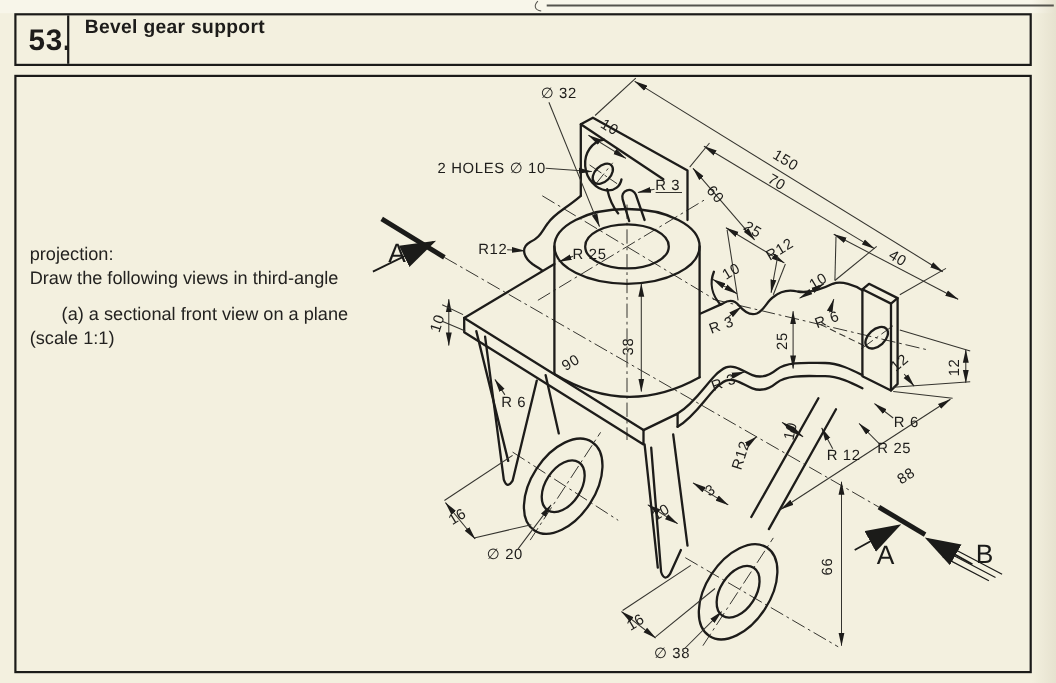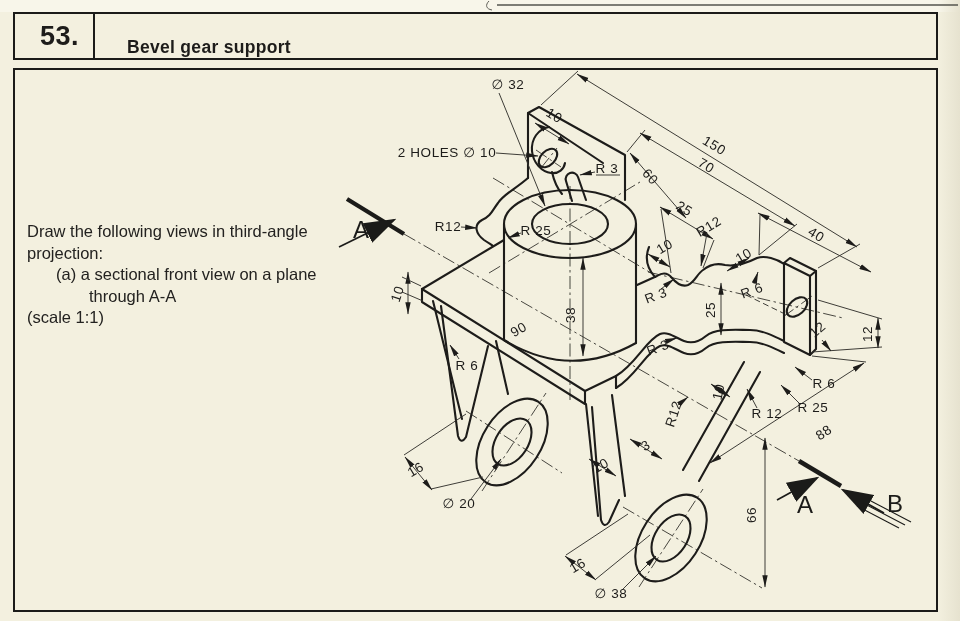--- a/index.html
+++ b/index.html
@@ -3,29 +3,29 @@
 <meta charset="utf-8">
 <style>
   html,body{margin:0;padding:0;}
   body{width:960px;height:621px;position:relative;background:#f3f0df;overflow:hidden;
        font-family:"Liberation Sans",sans-serif;color:#1d1c1a;}
   .topstrip{position:absolute;left:0;top:0;width:960px;height:12px;background:#f8f6ea;}
   .rightedge{position:absolute;right:0;top:0;width:22px;height:621px;
              background:linear-gradient(90deg,rgba(230,226,207,0),#e6e2cf);}
   .frame-header{position:absolute;left:13px;top:12px;width:925px;height:48px;
                 border:2.3px solid #1b1b19;box-sizing:border-box;display:flex;align-items:stretch;background:transparent;}
-  .numcell{width:80px;border-right:2.3px solid #1b1b19;display:flex;align-items:center;box-sizing:border-box;justify-content:center;}
+  .numcell{width:48px;border-right:2.3px solid #1b1b19;display:flex;align-items:center;box-sizing:border-box;}
   .numcell span{font-size:27px;font-weight:bold;padding-left:11px;letter-spacing:0.5px;}
-  .titlecell{flex:1;display:flex;align-items:flex-end;margin-left:18px;}
+  .titlecell{flex:1;display:flex;align-items:flex-start;}
   .titlecell span{font-size:17.5px;font-weight:bold;padding-left:14px;letter-spacing:0.3px;}
   .frame-main{position:absolute;left:13px;top:68px;width:925px;height:544px;
               border:2.3px solid #1b1b19;box-sizing:border-box;}
   .instructions{position:absolute;left:27px;top:221px;width:350px;
                 font-size:16.5px;line-height:21.5px;color:#232220;}
-  .instructions .ind1{padding-left:29px;}
+  .instructions .ind1{padding-left:29px;margin-top:12px;}
   .instructions .ind2{padding-left:62px;}
   svg.draw{position:absolute;left:0;top:0;}
   .obj{fill:none;stroke:#1d1c1a;stroke-width:2.1;stroke-linecap:round;stroke-linejoin:round;}
   .thin{fill:none;stroke:#34332e;stroke-width:0.95;}
   .cl{fill:none;stroke:#34332e;stroke-width:0.9;stroke-dasharray:13 3.5 2.5 3.5;}
   .dash{stroke-dasharray:6 3.5;}
   .sec{fill:none;stroke:#1b1b19;stroke-width:4.4;}
   .secthin{fill:none;stroke:#1b1b19;stroke-width:1.7;}
   .dtext{font-family:"Liberation Sans",sans-serif;font-size:13.5px;fill:#1d1c1a;letter-spacing:0.6px;}
   .big{font-family:"Liberation Sans",sans-serif;font-size:24px;fill:#1b1b19;}
@@ -41,24 +41,23 @@
     <span>53.</span>
   </div>
   <div class="titlecell">
     <span>Bevel gear support</span>
   </div>
 </div>
 
 <div class="frame-main"></div>
 
 <div class="instructions">
+  <div>projection:</div>
   <div>Draw the following views in third-angle</div>
-  <div>projection:</div>
   <div class="ind1">(a)  a sectional front view on a plane</div>
-  <div class="ind2">through A-A</div>
   <div>(scale 1:1)</div>
 </div>
 
 <svg class="draw" width="960" height="621" viewBox="0 0 960 621">
   <defs>
     <marker id="da" viewBox="0 0 12 6" refX="11.5" refY="3" markerWidth="13" markerHeight="6.5" orient="auto-start-reverse">
         <path d="M12,3 L0,0.4 L0,5.6 Z" fill="#1d1c1a"></path>
       </marker>
     <marker id="ba" viewBox="0 0 12 8" refX="11" refY="4" markerWidth="19" markerHeight="13" orient="auto">
         <path d="M12,4 L0,0 L0,8 Z" fill="#1b1b19"></path>

